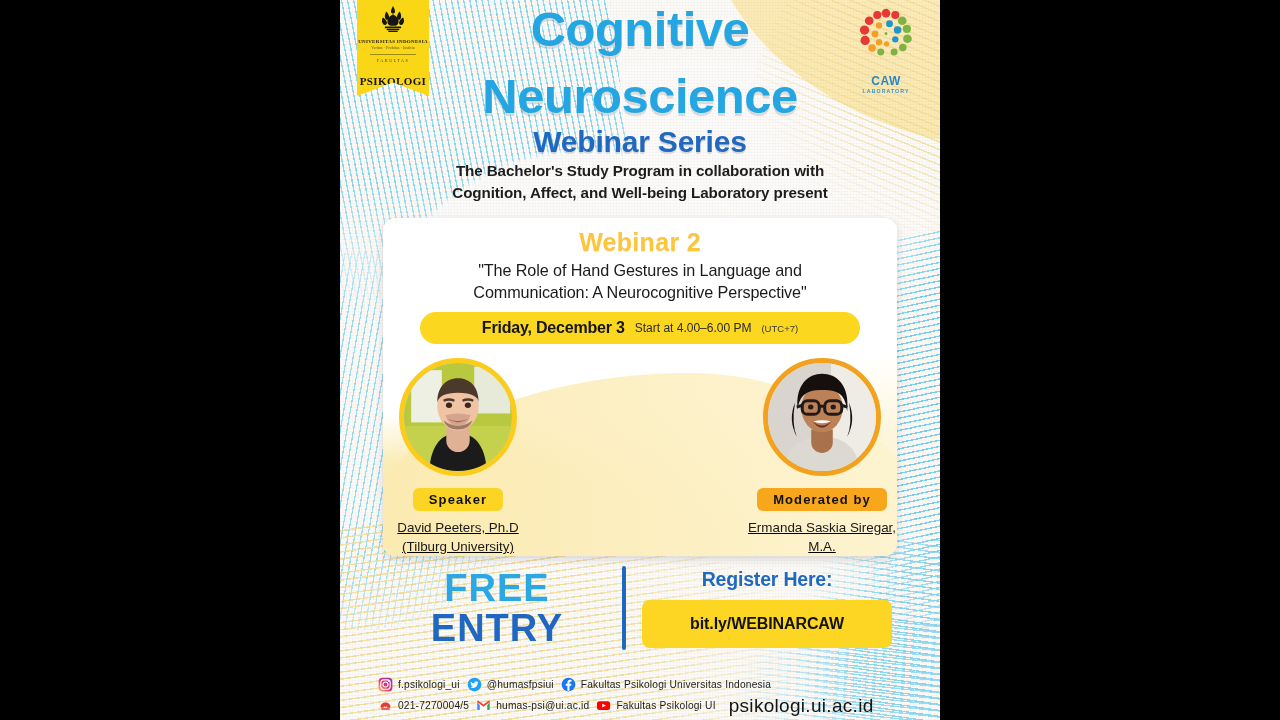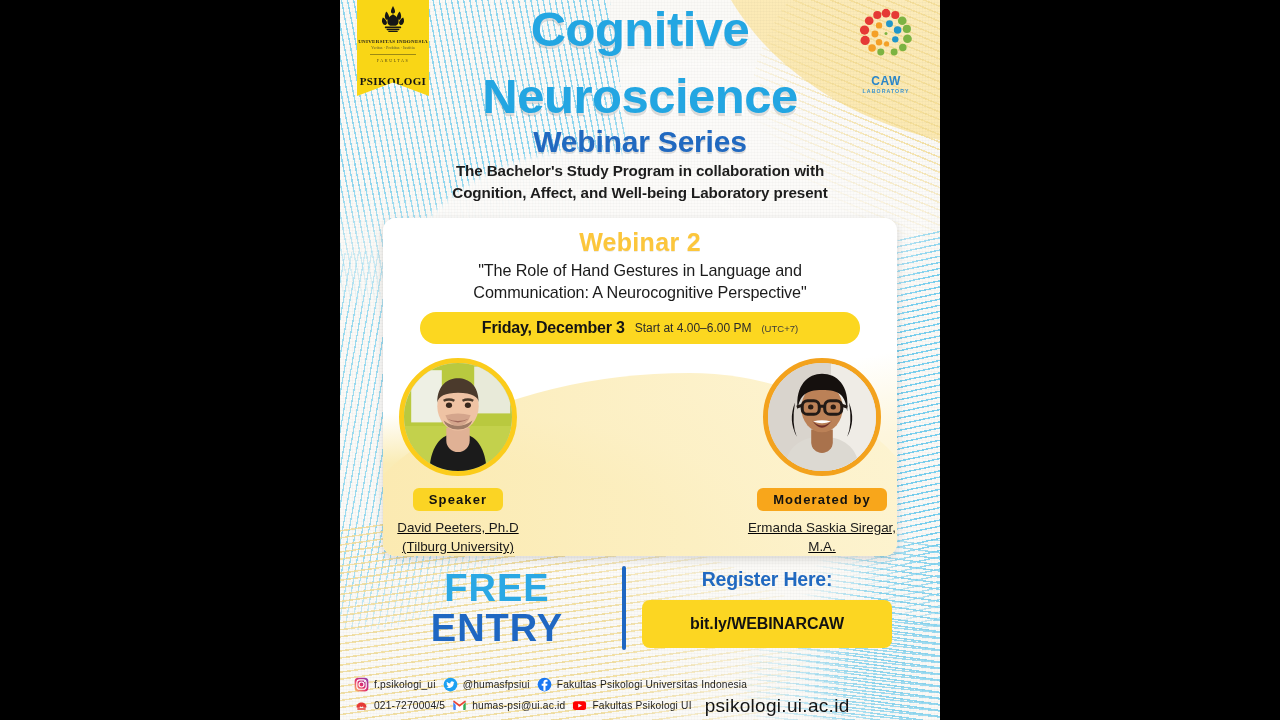--- a/index.html
+++ b/index.html
@@ -214,21 +214,21 @@
     margin-top:9px; height:48px; border-radius:8px; background:#fcd622;
     display:flex; align-items:center; justify-content:center;
     font-size:16px; font-weight:800; color:#121212; letter-spacing:-.1px;
   }
 
   
   .footer{
     position:absolute; z-index:6; left:0; bottom:4px; width:600px;
     padding:0 14px; font-family:"Liberation Sans", sans-serif;
   }
-  .frow{ display:flex; align-items:center; gap:7px; height:21px; }
+  .frow{ display:flex; align-items:center; gap:7px; height:21px;margin-left:24px; }
   .fitem{ display:flex; align-items:center; gap:5px; }
   .fico{ width:15px; height:15px; flex:0 0 15px; display:block; }
   .ftxt{ font-size:10.2px; color:#1d1d1d; letter-spacing:.2px; white-space:nowrap; }
   .fbig{ font-size:19px; color:#141414; letter-spacing:.3px; white-space:nowrap;
          margin-left:6px; }
 </style>
 </head>
 <body>
 
 <div id="stage">

